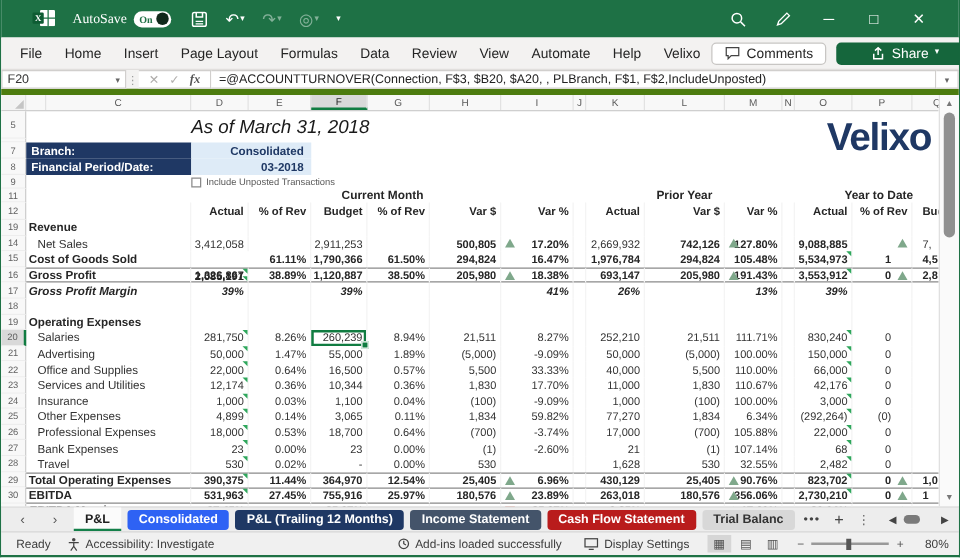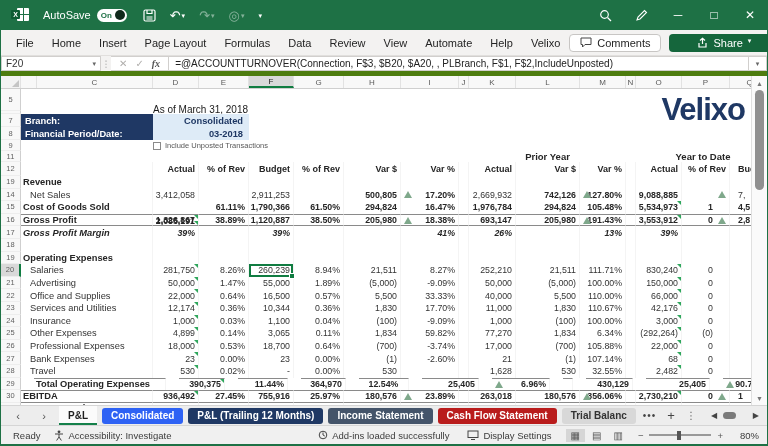--- a/index.html
+++ b/index.html
@@ -1,20 +1,20 @@
 <!DOCTYPE html>
 <html style="--green: #1E7145; --sharegreen: #15663C; --selgreen: #107C41; --navy: #1F3864; --fieldbg: #DEEBF7; --iconup: #7FA88B; --icondown: #C4614D; --flag: #2FA75C;"><head>
 <meta charset="utf-8">
 <style>
   * { margin:0; padding:0; box-sizing:border-box; }
   html,body { width:768px; height:446px; overflow:hidden; font-family:"Liberation Sans", sans-serif; background:#fff; }
   .app { width:768px; height:446px; display:flex; flex-direction:column; border-left:1px solid var(--green); border-right:1px solid var(--green); border-bottom:2px solid var(--green); }
 
   
-  .titlebar { height:30px; background:var(--green); display:flex; align-items:center; color:#fff; font-size:11px; flex-shrink:0; padding:0 10px; }
+  .titlebar { height:30px; background:var(--green); display:flex; align-items:center; color:#fff; font-size:11px; flex-shrink:0; padding:0 25px;font-family:Liberation Serif, serif; }
   .xl-logo { width:18px; height:16px; margin-right:14px; position:relative; flex-shrink:0; }
   .xl-logo .sheet { position:absolute; right:0; top:1px; width:12px; height:13px; background:#fff; border-radius:1px;
      background-image:linear-gradient(#1E7145,#1E7145),linear-gradient(#1E7145,#1E7145); background-size:1px 100%,100% 1px; background-position:6px 0,0 6px; background-repeat:no-repeat;}
   .xl-logo .xbox { position:absolute; left:0; top:3px; width:9px; height:9px; background:#0E5C33; color:#fff; font-size:7px; font-weight:bold; display:flex; align-items:center; justify-content:center; border-radius:1px;}
   .autosave-label { margin-right:6px; }
   .toggle { width:30px; height:13px; background:#fff; border-radius:7px; display:flex; align-items:center; padding:0 2px; margin-right:16px; cursor:pointer;}
   .toggle .on-txt { font-size:8px; color:#1E7145; font-weight:bold; margin:0 2px; }
   .toggle .knob { width:10px; height:10px; border-radius:50%; background:#10291B; margin-left:auto; }
   .qat { display:flex; align-items:center; gap:14px; }
   .qat .qi { font-size:13px; line-height:1; cursor:pointer; display:flex; align-items:center; gap:1px;}
@@ -66,21 +66,21 @@
   .tri.up { border-left:4.5px solid transparent; border-right:4.5px solid transparent; border-bottom:7px solid var(--iconup); }
   .tri.down { border-left:4.5px solid transparent; border-right:4.5px solid transparent; border-top:7px solid var(--icondown); }
   .c .tri { left:3px; }
   .c.colP { padding-right:16px; }
   .c.colP .tri { left:auto; right:3px; }
   .c.colQ { justify-content:flex-start; padding-left:8px; }
   .flag { position:absolute; top:0; right:0; width:0; height:0; border-top:4px solid var(--flag); border-left:4px solid transparent; }
   .selcell { box-shadow: inset 0 0 0 2px var(--selgreen); z-index:2;}
   .selcell:after { content:""; position:absolute; right:-2px; bottom:-2px; width:4px; height:4px; background:var(--selgreen); border:1px solid #fff; }
   .title-txt { font-size:15px; font-weight:bold; color:var(--navy); letter-spacing:-0.2px;}
-  .asof { position:absolute; left:152px; top:15px; font-size:10px; color:#1a1a1a; }
+  .asof { position:absolute; left:152px; top:4px; font-size:15px; font-style:italic; color:#1a1a1a; }
   .fieldlab { width:132px; background:var(--navy); color:#fff; font-weight:bold; font-size:9.3px; display:flex; align-items:center; padding:0 4px; flex-shrink:0;}
   .fieldval { width:96px; background:var(--fieldbg); color:var(--navy); font-weight:bold; font-size:9.3px; display:flex; align-items:center; justify-content:flex-end; padding:0 6px; flex-shrink:0;}
   .cbrow { display:flex; align-items:center; }
   .cb { width:8px; height:8px; border:1px solid #8a8a8a; background:#fff; margin-right:4px; cursor:pointer;}
   .cblab { font-size:7.5px; color:#595959; }
   .grp { position:absolute; top:0; height:100%; display:flex; align-items:center; justify-content:center; font-size:9.5px; font-weight:bold; color:#262626; }
   .hdr12 { font-weight:bold; font-size:9px; color:#262626;}
   .velixo { position:absolute; top:3px; right:6px; font-size:31px; font-weight:bold; color:var(--navy); letter-spacing:-1px; z-index:3;}
 
   
@@ -253,20 +253,21 @@
           </div>
           <div class="grow" style="height: 11px;">
             <div class="gut">9</div>
             <div class="cbrow" style="margin-left: 132px;">
               <span class="cb"></span>
               <span class="cblab">Include Unposted Transactions</span>
             </div>
           </div>
           <div class="grow" style="height: 11px;">
             <div class="gut">11</div>
+            <div class="grp" style="left: 152px; width: 306px;">Current Month</div>
             <div class="grp" style="left: 468px; width: 157px;">Prior Year</div>
             <div class="grp" style="left: 635px; width: 134px;">Year to Date</div>
           </div>
           <div class="grow" style="height: 14px;">
             <div class="gut">12</div>
             <div class="c lab" style="width: 132px;"></div>
             <div class="c hdr12" style="width: 46px;">Actual</div>
             <div class="c hdr12" style="width: 50px;">% of Rev</div>
             <div class="c hdr12" style="width: 45px;">Budget</div>
             <div class="c hdr12" style="width: 50px;">% of Rev</div>
@@ -865,34 +866,34 @@
             <div class="c colN" style="width: 10px;"></div>
             <div class="c colO" style="width: 46px;">
               <span>2,482</span>
               <span class="flag"></span>
             </div>
             <div class="c colP" style="width: 48px;">
               <span>0</span>
             </div>
             <div class="c colQ" style="width: 40px;"></div>
           </div>
-          <div class="grow rb bt" style="height: 12.6px; gap: 13px;">
+          <div class="grow rb bt" style="height: 12.6px;">
             <div class="gut">29</div>
             <div class="c lab" style="width: 132px;">Total Operating Expenses</div>
             <div class="c colD" style="width: 46px;">
               <span>390,375</span>
               <span class="flag"></span>
             </div>
             <div class="c colE" style="width: 50px;">
               <span>11.44%</span>
             </div>
             <div class="c colF" style="width: 45px;">
               <span>364,970</span>
             </div>
-            <div class="c colG" style="width: 50px; justify-content: center;">
+            <div class="c colG" style="width: 50px;">
               <span>12.54%</span>
             </div>
             <div class="c colH" style="width: 57px;">
               <span>25,405</span>
             </div>
             <div class="c colI" style="width: 58px;">
               <span>6.96%</span>
               <span class="tri up"></span>
             </div>
             <div class="c colJ" style="width: 10px;"></div>
@@ -916,21 +917,21 @@
               <span class="tri up"></span>
             </div>
             <div class="c colQ" style="width: 40px;">
               <span>1,0</span>
             </div>
           </div>
           <div class="grow rb bt bb" style="height: 12.6px;">
             <div class="gut">30</div>
             <div class="c lab" style="width: 132px;">EBITDA</div>
             <div class="c colD" style="width: 46px;">
-              <span>936,492</span>
+              <span>531,963</span>
               <span class="flag"></span>
             </div>
             <div class="c colE" style="width: 50px;">
               <span>27.45%</span>
             </div>
             <div class="c colF" style="width: 45px;">
               <span>755,916</span>
             </div>
             <div class="c colG" style="width: 50px;">
               <span>25.97%</span>

